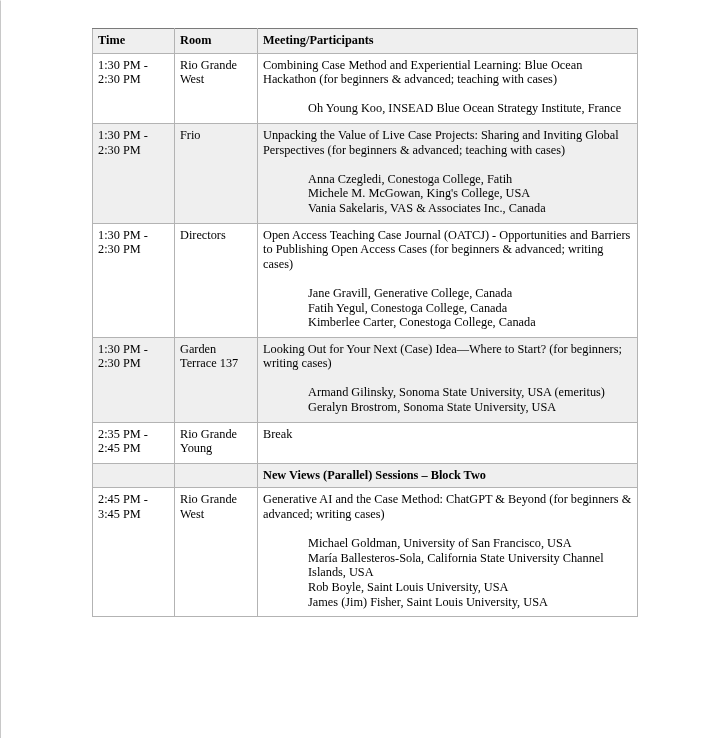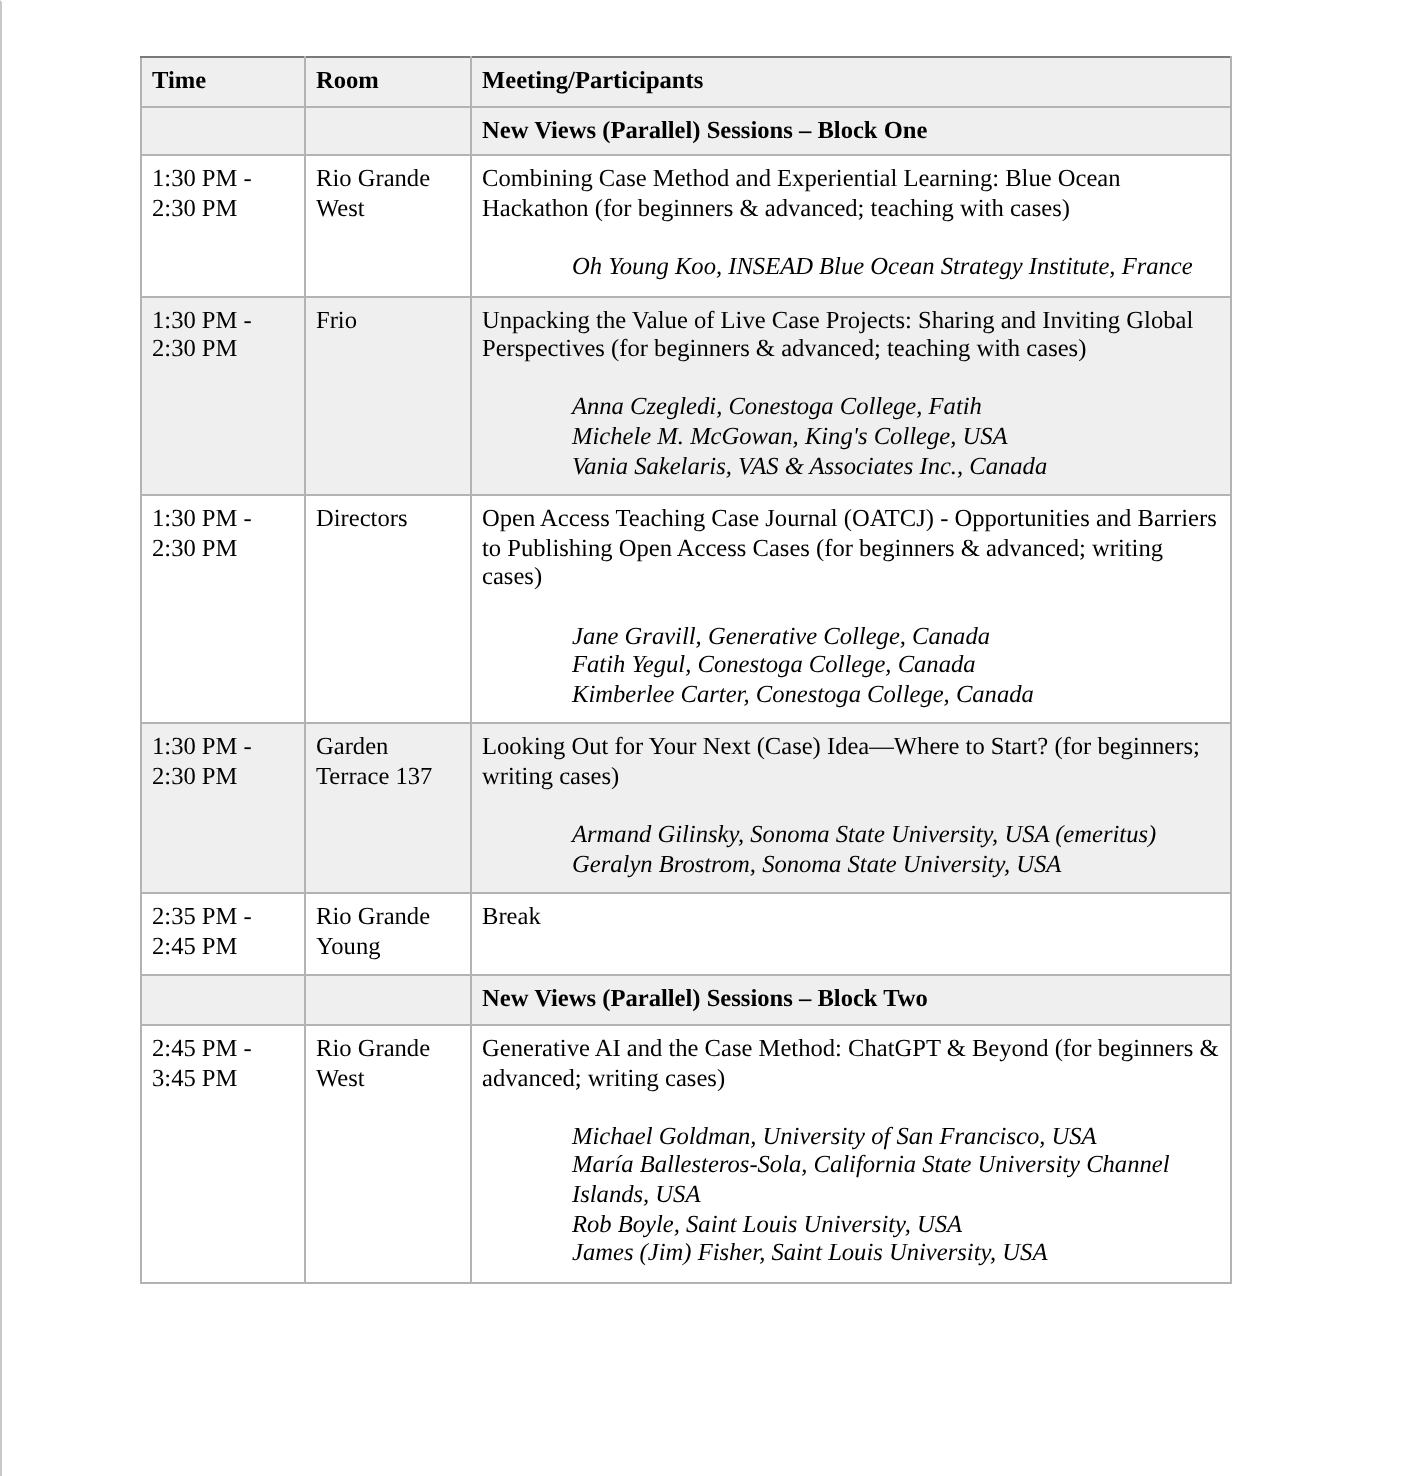--- a/index.html
+++ b/index.html
@@ -24,21 +24,21 @@
     width: 703px;
     height: 738px;
     border-left: 1px solid #c8c8c8;
     border-top: 1px solid #ffffff;
     box-sizing: border-box;
     pointer-events: none;
   }
 
   .sheet {
     position: absolute;
-    left: 70px;
+    left: 92px;
     top: 28px;
     width: 545px;
   }
 
   table.schedule {
     width: 545px;
     border-collapse: collapse;
     table-layout: fixed;
     font-size: 12.3px;
     line-height: 14.6px;
@@ -88,21 +88,20 @@
   .people {
     margin: 0;
     padding-left: 45px;
   }
   .people .gap {
     display: block;
     height: 14.6px;
   }
   .people .person {
     display: block;
-    font-style: italic;
   }
 
   .time-line { display: block; }
 </style>
 </head>
 <body>
 
 <div class="page-frame"></div>
 
 <div class="sheet">
@@ -113,25 +112,20 @@
       <col class="c-meet">
     </colgroup>
     <tbody>
 
       <tr class="head">
         <td>Time</td>
         <td>Room</td>
         <td>Meeting/Participants</td>
       </tr>
 
-      <tr class="block">
-        <td></td>
-        <td></td>
-        <td>New Views (Parallel) Sessions – Block One</td>
-      </tr>
 
       <tr>
         <td>
           <span class="time-line">1:30 PM -</span>
           <span class="time-line">2:30 PM</span>
         </td>
         <td>
           <span class="time-line">Rio Grande</span>
           <span class="time-line">West</span>
         </td>

